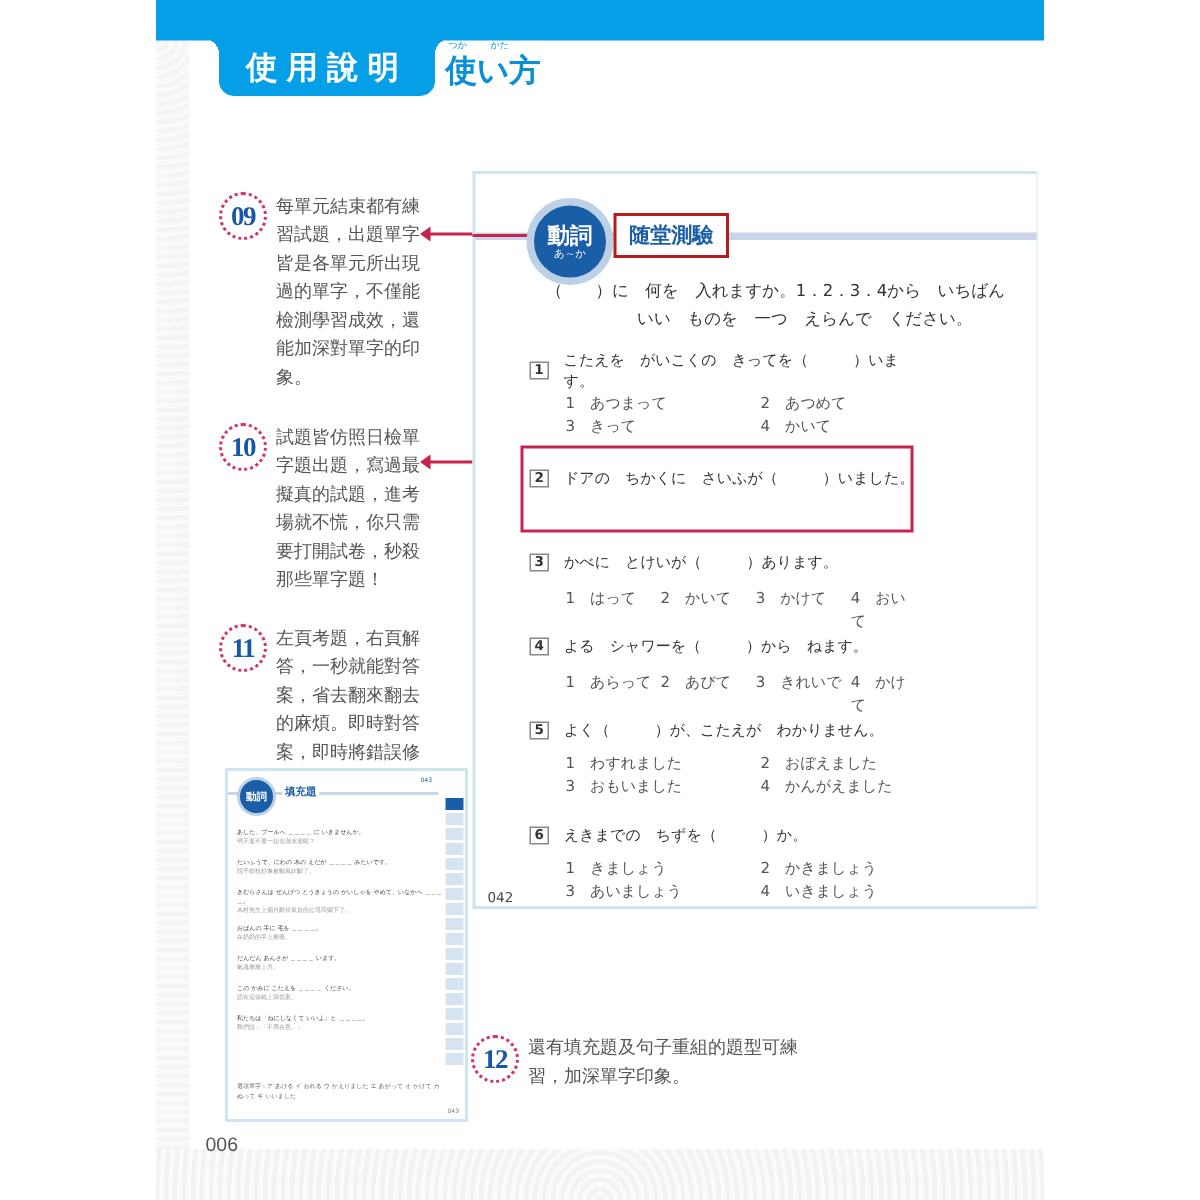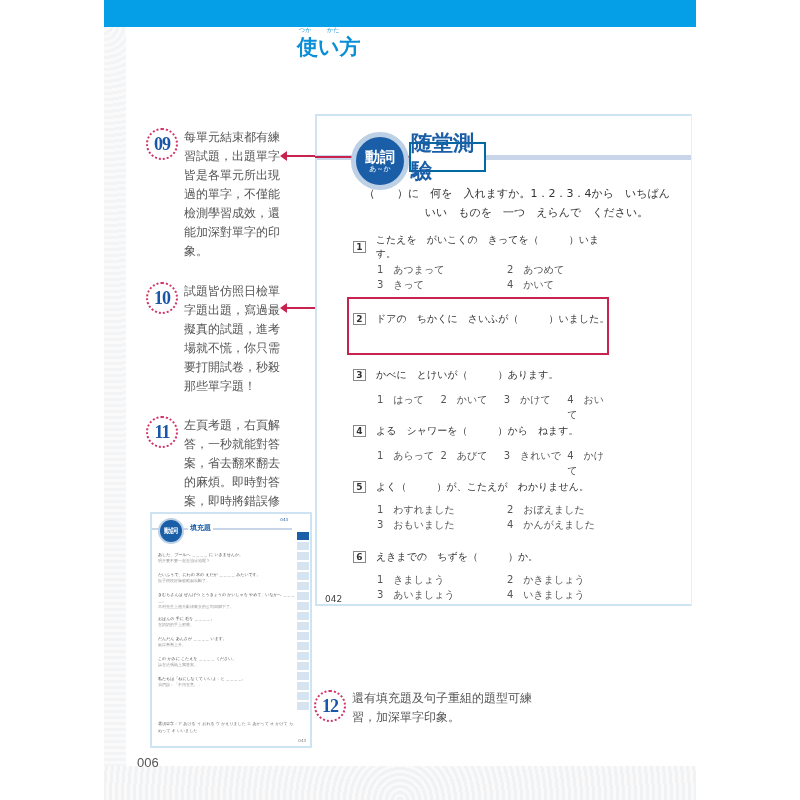--- a/index.html
+++ b/index.html
@@ -36,22 +36,22 @@
 
   
   .test-page { position: absolute; left: 211px; top: 114px; width: 376px; height: 492px; background: #fff;
     border: 2px solid #cfe4f2; border-right: none; }
   .test-page-shadow { position: absolute; left: 584px; top: 114px; width: 4px; height: 492px; background: #e6eef6; }
   .title-rule { position: absolute; left: 0; top: 39px; width: 374px; height: 5px; background: #c9d5e8; }
   .badge { position: absolute; left: 34px; top: 16px; width: 58px; height: 58px; border-radius: 50%;
     background: #1a5ea8; border: 5px solid #bcd0e6; display: flex; flex-direction: column; align-items: center; justify-content: center; color: #fff; }
   .badge .b1 { font-size: 15px; font-weight: bold; line-height: 16px; }
   .badge .b2 { font-size: 7px; line-height: 9px; }
-  .title-box { position: absolute; left: 92px; top: 26px; width: 77px; height: 30px; border: 2px solid #0369a1; background: #fff;
-    display: flex; align-items: center; justify-content: center; color: #1a5ea8; font-weight: bold; font-size: 21px; }
+  .title-box { position: absolute; left: 92px; top: 26px; width: 77px; height: 30px; border: 2px solid #b91c1c; background: #fff;
+    display: flex; align-items: center; justify-content: center; color: #1a5ea8; font-weight: bold; font-size: 14px; }
   .pink-line { position: absolute; left: -2px; top: 40px; width: 94px; height: 2px; background: #c8234e; }
 
   .instruction { position: absolute; left: 40px; top: 68px; width: 320px; font-size: 11px; color: #333; line-height: 19px; text-align: center; }
   .instruction .l2 { padding-left: 39px; }
 
   .q { position: absolute; left: 36px; width: 260px; font-size: 10px; color: #333; }
   .q-head { display: flex; align-items: center; height: 14px; }
   .q-num { width: 13px; height: 12px; border: 1px solid #888; font-size: 9px; font-weight: bold; display: flex;
     align-items: center; justify-content: center; margin-right: 10px; color: #333; }
   .q-opts { position: relative; margin-top: 8px; padding-left: 24px; line-height: 15px; }
@@ -78,20 +78,23 @@
   .page-num { position: absolute; left: 33px; top: 755px; font-size: 13px; color: #555; font-family: "Liberation Sans", sans-serif; }
 </style>
 </head>
 <body>
 
 <div class="page">
   <div class="page-bg-left"></div>
   <div class="page-bg-bottom"></div>
   <div class="top-band"></div>
 
+  <div class="header-tab">
+    <span>使用說明</span>
+  </div>
   <div class="header-jp">
     <span class="ruby" style="left:2px;top:-7px;">つか</span>
     <span class="ruby" style="left:30px;top:-7px;">かた</span>
     <span>使い方</span>
   </div>
 
   <div class="note" style="top:128px;">
     <div class="note-num">09</div>
     <div class="note-text">每單元結束都有練習試題，出題單字皆是各單元所出現過的單字，不僅能檢測學習成效，還能加深對單字的印象。</div>
   </div>

